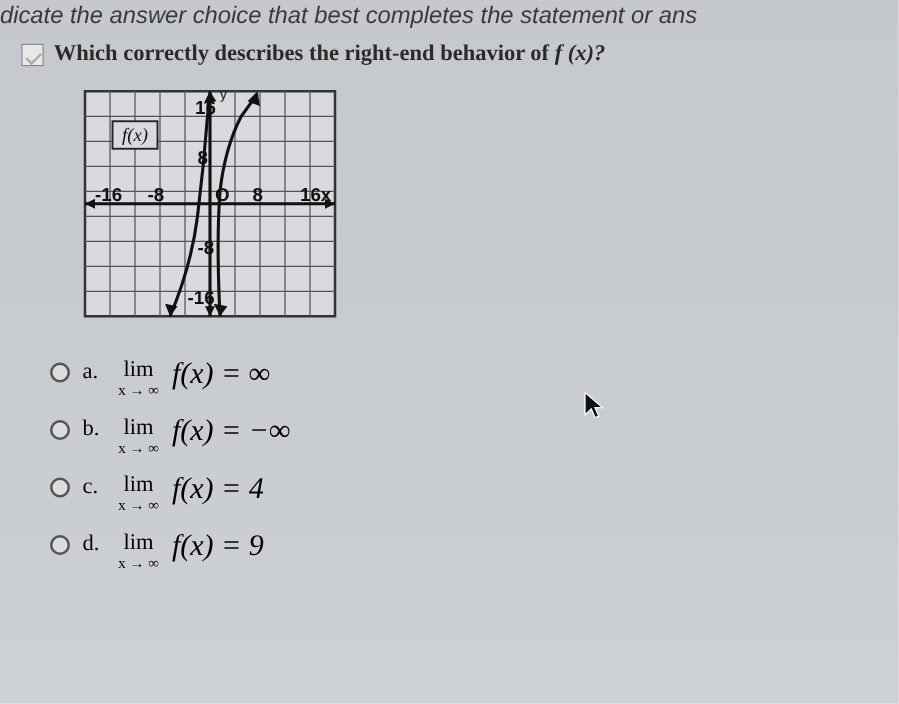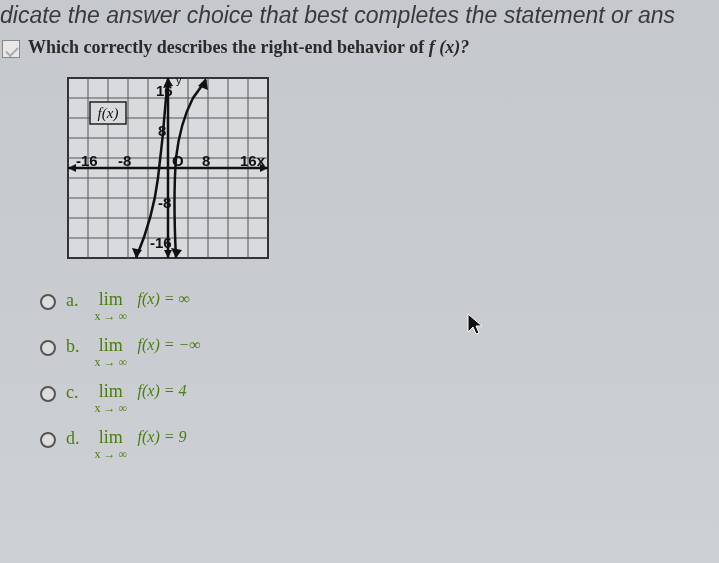--- a/index.html
+++ b/index.html
@@ -7,29 +7,29 @@
     width: 719px;
     height: 563px;
     background: linear-gradient(to bottom, #c5c8cc 0%, #c8cbd0 50%, #cdd0d5 100%);
     font-family: Georgia, 'Times New Roman', serif;
     color: #2a2a2a;
     position: relative;
     overflow: hidden;
   }
   .instruction {
     font-style: italic;
-    font-size: 23px;
+    font-size: 19px;
     color: #3a3a3a;
     padding: 2px 0 8px 0;
     font-family: Arial, sans-serif;
   }
   .question-row {
     display: flex;
     align-items: flex-start;
-    padding-left: 2px;
+    padding-left: 17px;
   }
   .flag-box {
     width: 18px;
     height: 18px;
     border: 1px solid #888;
     background: #e8e8e8;
     margin-right: 8px;
     margin-top: 3px;
     flex-shrink: 0;
     position: relative;
@@ -71,34 +71,34 @@
     border: 2px solid #555;
     border-radius: 50%;
     margin-right: 10px;
     margin-top: 4px;
     flex-shrink: 0;
     background: #ddd;
   }
   .opt-label {
     font-family: Georgia, serif;
     font-size: 18px;
-    color: #4d7c0f;
+    color: #000000;
   }
   .lim-block {
     display: inline-block;
     vertical-align: top;
     text-align: center;
     line-height: 1;
   }
   .lim-top { font-size: 18px; }
   .lim-bot { font-size: 12px; display:block; margin-top:2px;}
   .fx-eq {
     display: inline-block;
     vertical-align: top;
-    font-size: 16px;
+    font-size: 24px;
     font-style: italic;
     margin-left: 6px;
   }
   .letter {
     display: inline-block;
     width: 24px;
     vertical-align: top;
     font-size: 18px;
   }
   .cursor {

